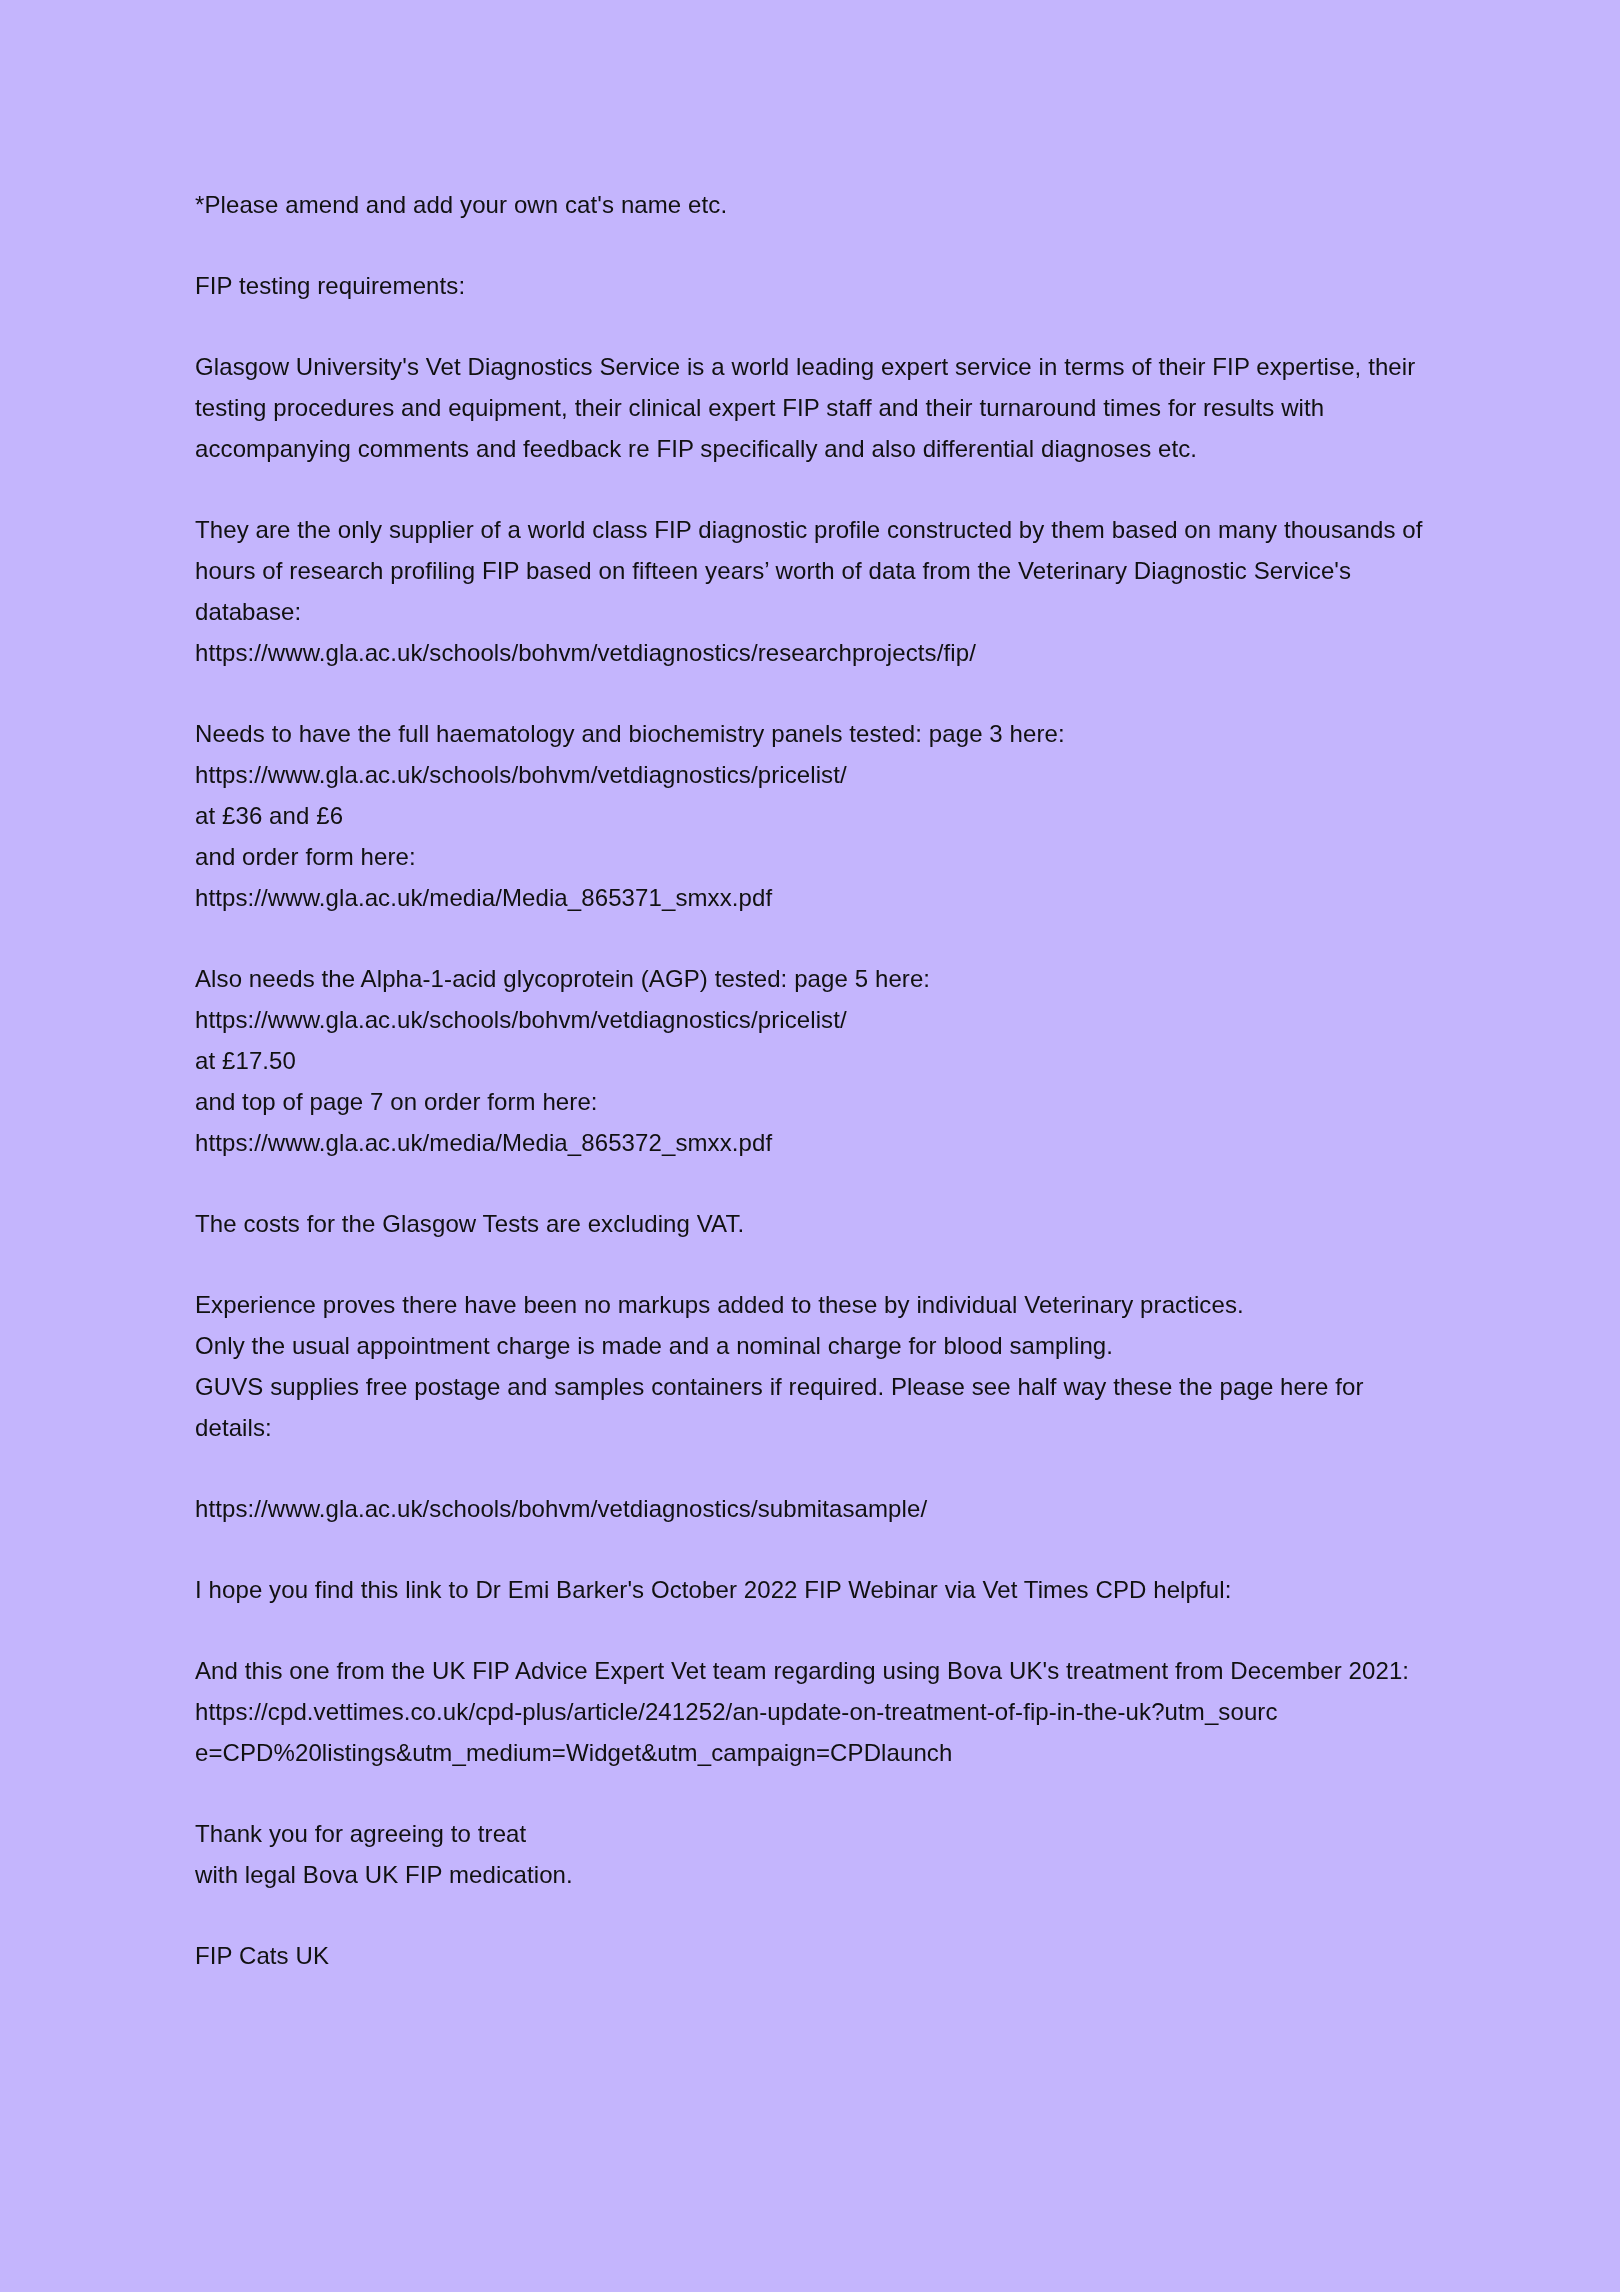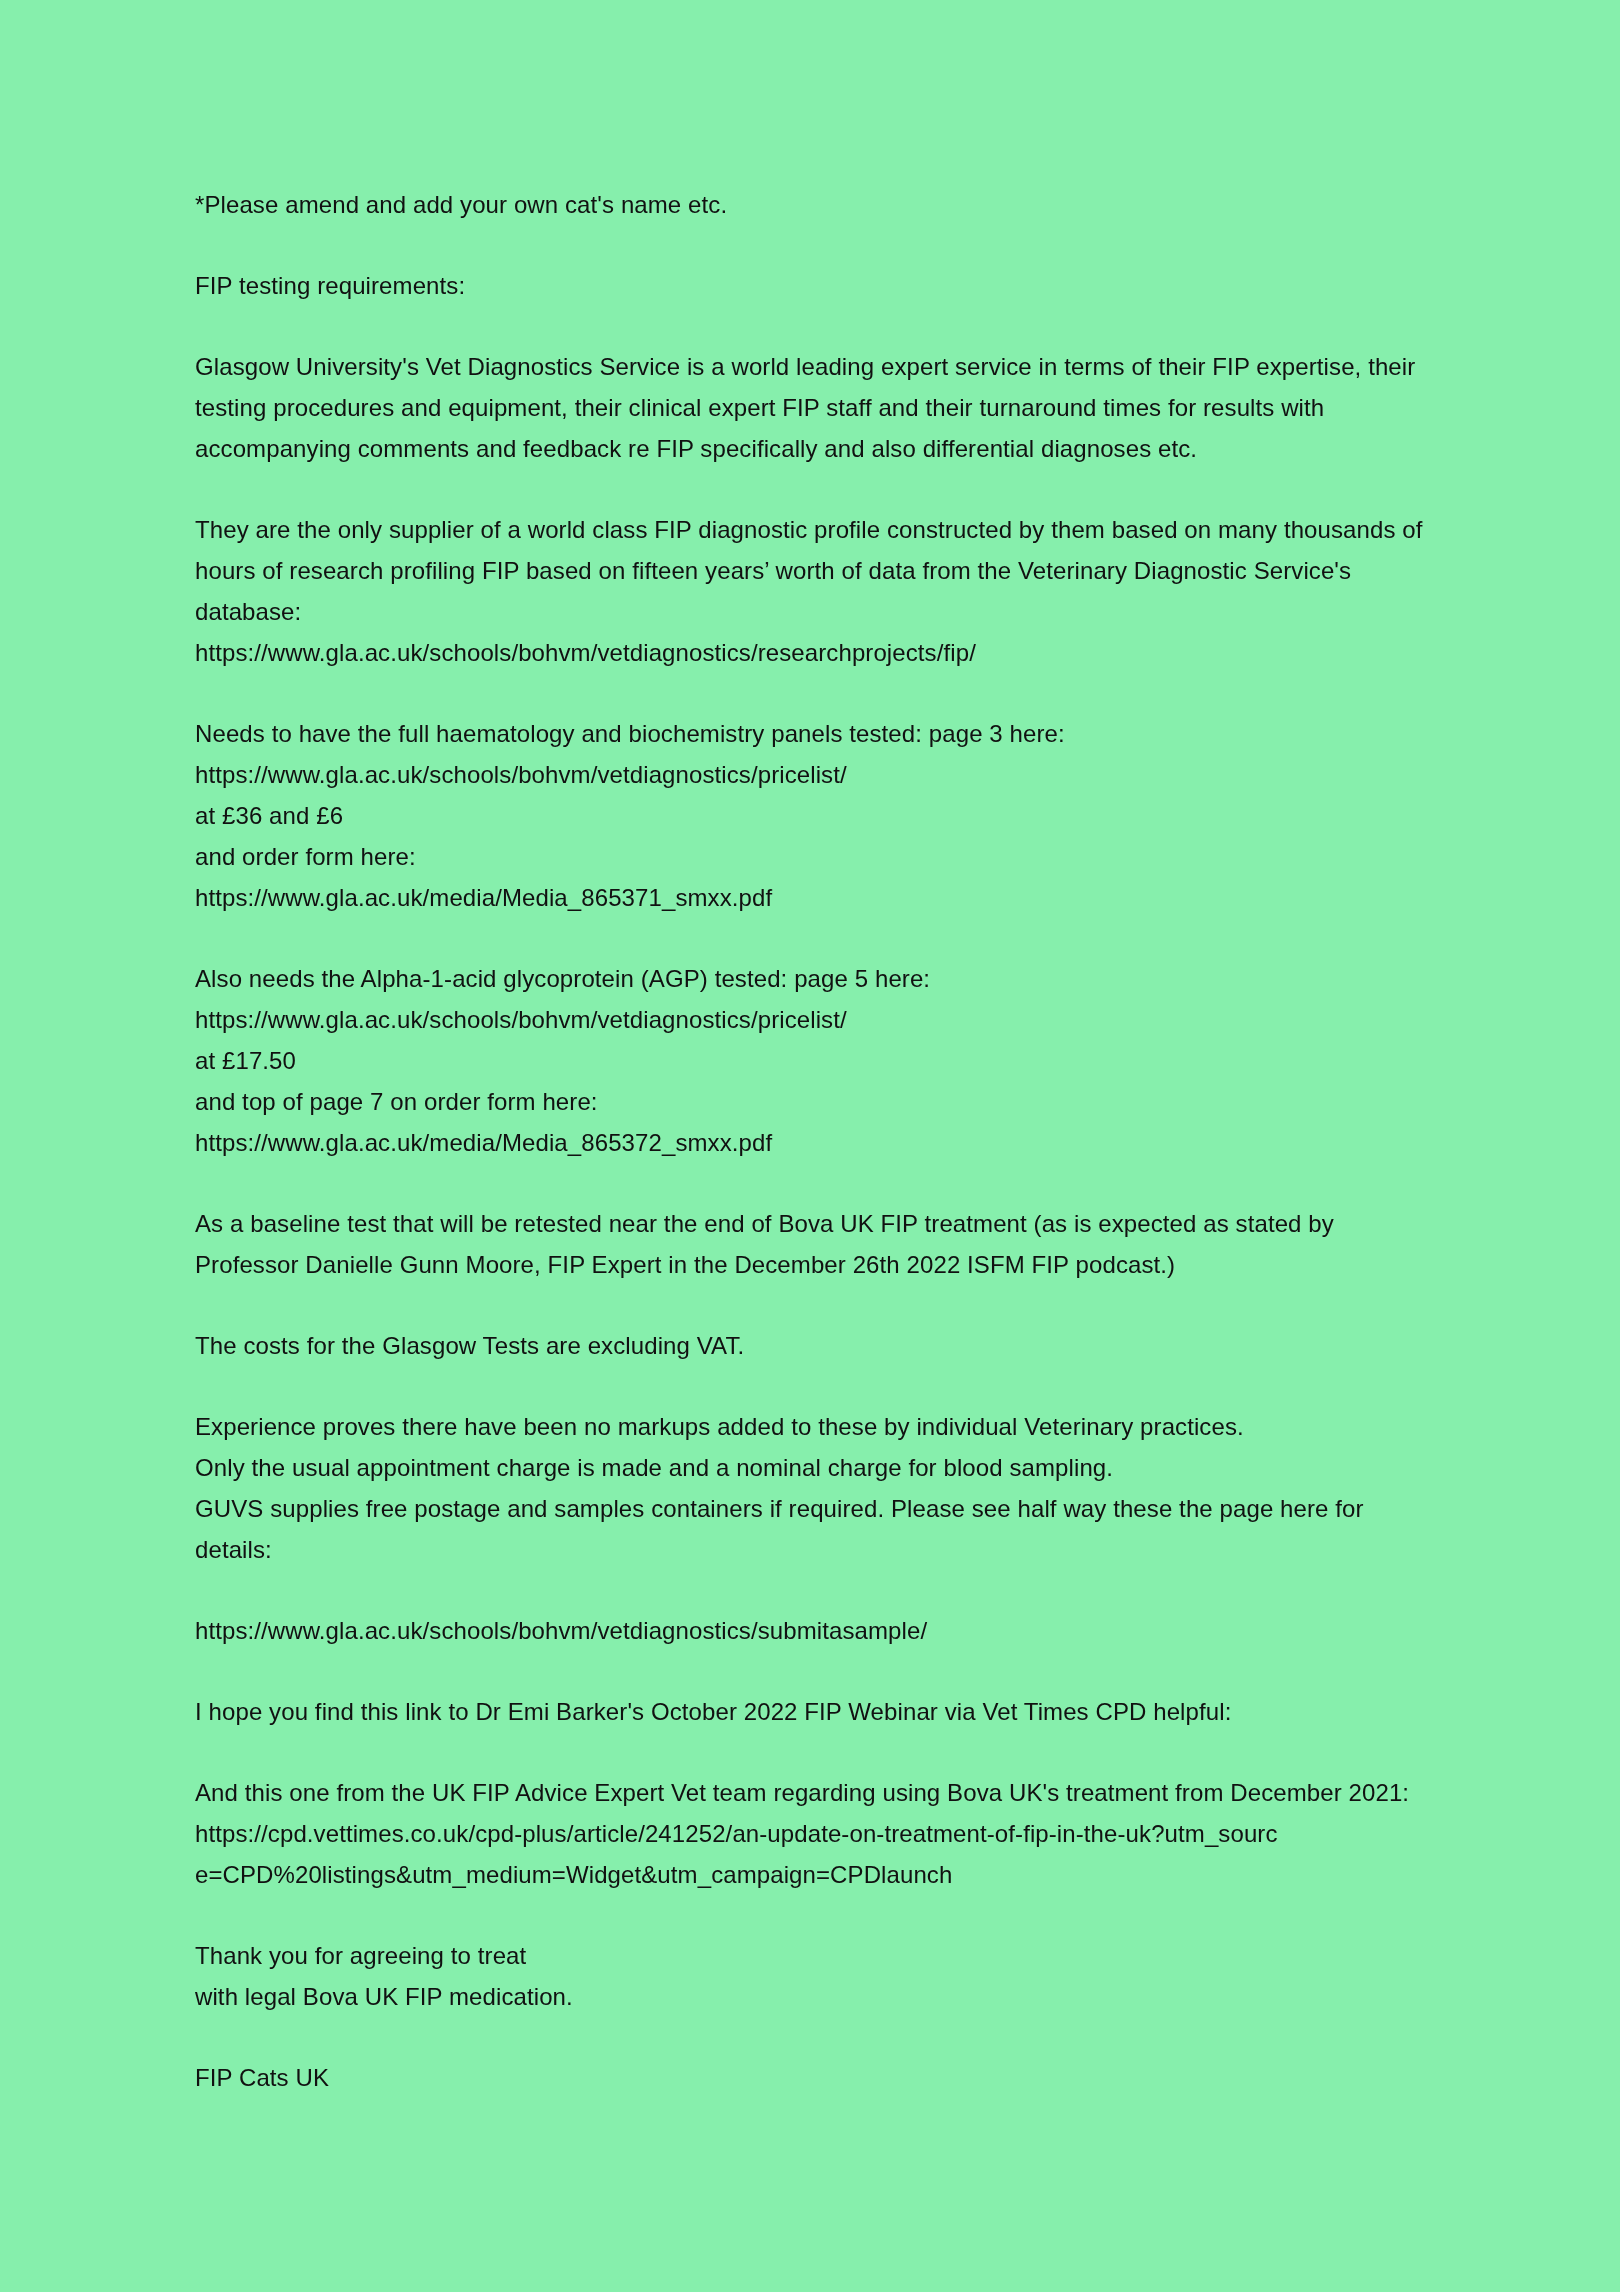--- a/index.html
+++ b/index.html
@@ -12,21 +12,21 @@
     height: 2293px;
     font-family: "Liberation Sans", sans-serif;
     color: #000000;
     -webkit-font-smoothing: antialiased;
   }
 
   .page {
     position: relative;
     width: 1620px;
     height: 2293px;
-    background: #86efac;
+    background: #c4b5fd;
     box-sizing: border-box;
     padding: 184px 193px 0 195px;
   }
 
   .doc-body {
     font-size: 24px;
     line-height: 41px;
     letter-spacing: 0.1px;
     color: #111111;
   }
@@ -82,23 +82,20 @@
     </p>
 
     <p class="para flow">
       <span class="line">Also needs the Alpha-1-acid glycoprotein (AGP) tested: page 5 here:</span>
       <span class="line">https://www.gla.ac.uk/schools/bohvm/vetdiagnostics/pricelist/</span>
       <span class="line">at £17.50</span>
       <span class="line">and top of page 7 on order form here:</span>
       <span class="line">https://www.gla.ac.uk/media/Media_865372_smxx.pdf</span>
     </p>
 
-    <p class="para flow">
-      <span class="line">As a baseline test that will be retested near the end of Bova UK FIP treatment (as is expected as stated by Professor Danielle Gunn Moore, FIP Expert in the December 26th 2022 ISFM FIP podcast.)</span>
-    </p>
 
     <p class="para flow">
       <span class="line">The costs for the Glasgow Tests are excluding VAT.</span>
     </p>
 
     <p class="para flow">
       <span class="line">Experience proves there have been no markups added to these by individual Veterinary practices.</span>
       <span class="line">Only the usual appointment charge is made and a nominal charge for blood sampling.</span>
       <span class="line">GUVS supplies free postage and samples containers if required. Please see half way these the page here for details:</span>
     </p>

